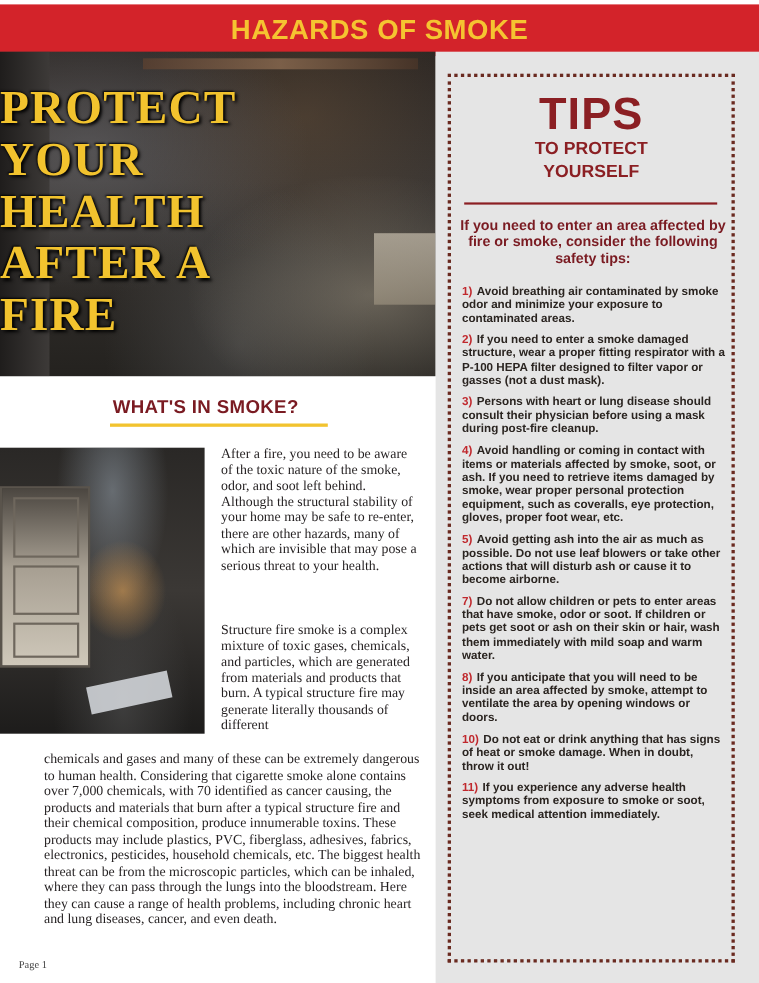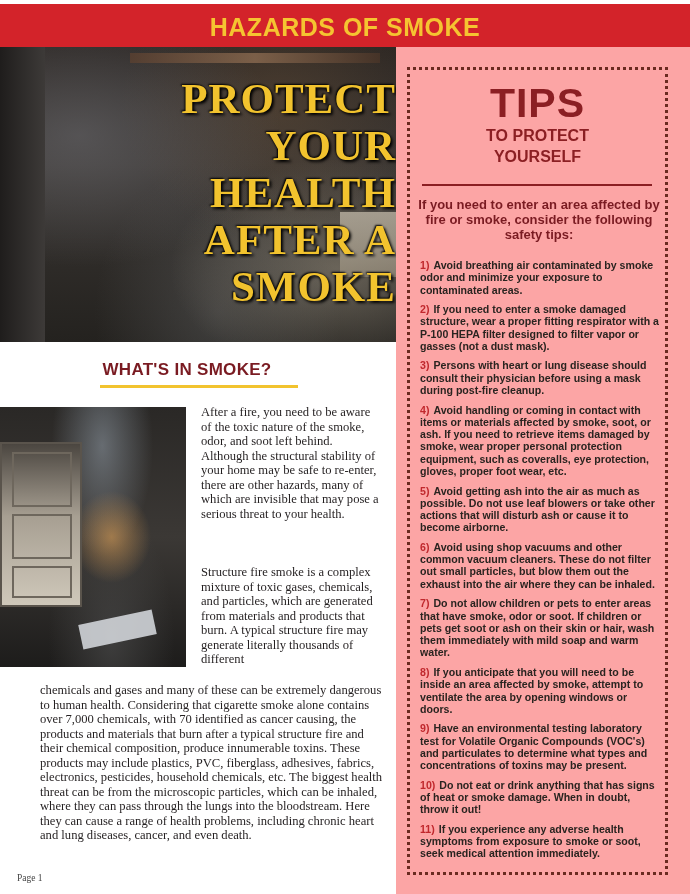--- a/index.html
+++ b/index.html
@@ -36,21 +36,21 @@
     position: absolute; left: 340px; top: 165px; width: 56px; height: 65px;
     background: linear-gradient(180deg, #c8bfae, #9a907e);
     opacity: 0.7;
   }
   .hero .wall-left {
     position: absolute; left: 0; top: 0; width: 45px; height: 295px;
     background: linear-gradient(90deg, #1f1d1c, #3d3a38);
   }
   .hero .headline {
     position: absolute; left: 0; top: 28px; width: 396px;
-    text-align: right;
+    text-align: left;
     font-family: "Liberation Serif", serif; font-weight: bold;
     color: #f2c32e;
     font-size: 43px; line-height: 47px;
     letter-spacing: 1px;
     text-shadow: 2px 2px 3px #000, -1px -1px 2px #000;
   }
   .hero .headline span { display: block; }
 
   
   .section-title {
@@ -96,21 +96,21 @@
   .para-3 { left: 40px; top: 683px; width: 345px; }
 
   .page-number {
     position: absolute; left: 17px; top: 873px;
     font-family: Liberation Serif, serif; color: #444; font-size: 9.5px;
   }
 
   
   .tips-panel {
     position: absolute; left: 396px; top: 47px; width: 294px; height: 847px;
-    background: #fca5a5;
+    background: #e5e5e5;
   }
   .tips-border {
     position: absolute; left: 11px; top: 20px; width: 261px; height: 808px;
     border: 3px dotted #6a2a20;
   }
   .tips-title {
     position: absolute; left: 0; top: 35px; width: 283px; text-align: center;
     font-family: "Liberation Sans", sans-serif; font-weight: bold;
     color: #8b1f23; font-size: 41px; line-height: 42px; letter-spacing: 1px;
   }
@@ -148,21 +148,21 @@
 
 <div class="hero">
   <div class="wall-left"></div>
   <div class="beam"></div>
   <div class="cabinet"></div>
   <div class="headline">
     <span>PROTECT</span>
     <span>YOUR</span>
     <span>HEALTH</span>
     <span>AFTER A</span>
-    <span>SMOKE</span>
+    <span>FIRE</span>
   </div>
 </div>
 
 <div class="section-title">WHAT'S IN SMOKE?</div>
 <div class="section-underline"></div>
 
 <div class="inline-photo">
   <div class="door">
     <div class="panel" style="top:8px;height:55px;"></div>
     <div class="panel" style="top:70px;height:45px;"></div>
@@ -185,20 +185,18 @@
     <div>YOURSELF</div>
   </div>
   <div class="tips-rule"></div>
   <div class="tips-intro">If you need to enter an area affected by fire or smoke, consider the following safety tips:</div>
   <ol class="tips-list">
     <li><span class="num">1)</span><span>Avoid breathing air contaminated by smoke odor and minimize your exposure to contaminated areas.</span></li>
     <li><span class="num">2)</span><span>If you need to enter a smoke damaged structure, wear a proper fitting respirator with a P-100 HEPA filter designed to filter vapor or gasses (not a dust mask).</span></li>
     <li><span class="num">3)</span><span>Persons with heart or lung disease should consult their physician before using a mask during post-fire cleanup.</span></li>
     <li><span class="num">4)</span><span>Avoid handling or coming in contact with items or materials affected by smoke, soot, or ash. If you need to retrieve items damaged by smoke, wear proper personal protection equipment, such as coveralls, eye protection, gloves, proper foot wear, etc.</span></li>
     <li><span class="num">5)</span><span>Avoid getting ash into the air as much as possible. Do not use leaf blowers or take other actions that will disturb ash or cause it to become airborne.</span></li>
-    <li><span class="num">6)</span><span>Avoid using shop vacuums and other common vacuum cleaners. These do not filter out small particles, but blow them out the exhaust into the air where they can be inhaled.</span></li>
     <li><span class="num">7)</span><span>Do not allow children or pets to enter areas that have smoke, odor or soot. If children or pets get soot or ash on their skin or hair, wash them immediately with mild soap and warm water.</span></li>
     <li><span class="num">8)</span><span>If you anticipate that you will need to be inside an area affected by smoke, attempt to ventilate the area by opening windows or doors.</span></li>
-    <li><span class="num">9)</span><span>Have an environmental testing laboratory test for Volatile Organic Compounds (VOC's) and particulates to determine what types and concentrations of toxins may be present.</span></li>
     <li><span class="num">10)</span><span>Do not eat or drink anything that has signs of heat or smoke damage. When in doubt, throw it out!</span></li>
     <li><span class="num">11)</span><span>If you experience any adverse health symptoms from exposure to smoke or soot, seek medical attention immediately.</span></li>
   </ol>
 </aside>
 
 </body></html>

